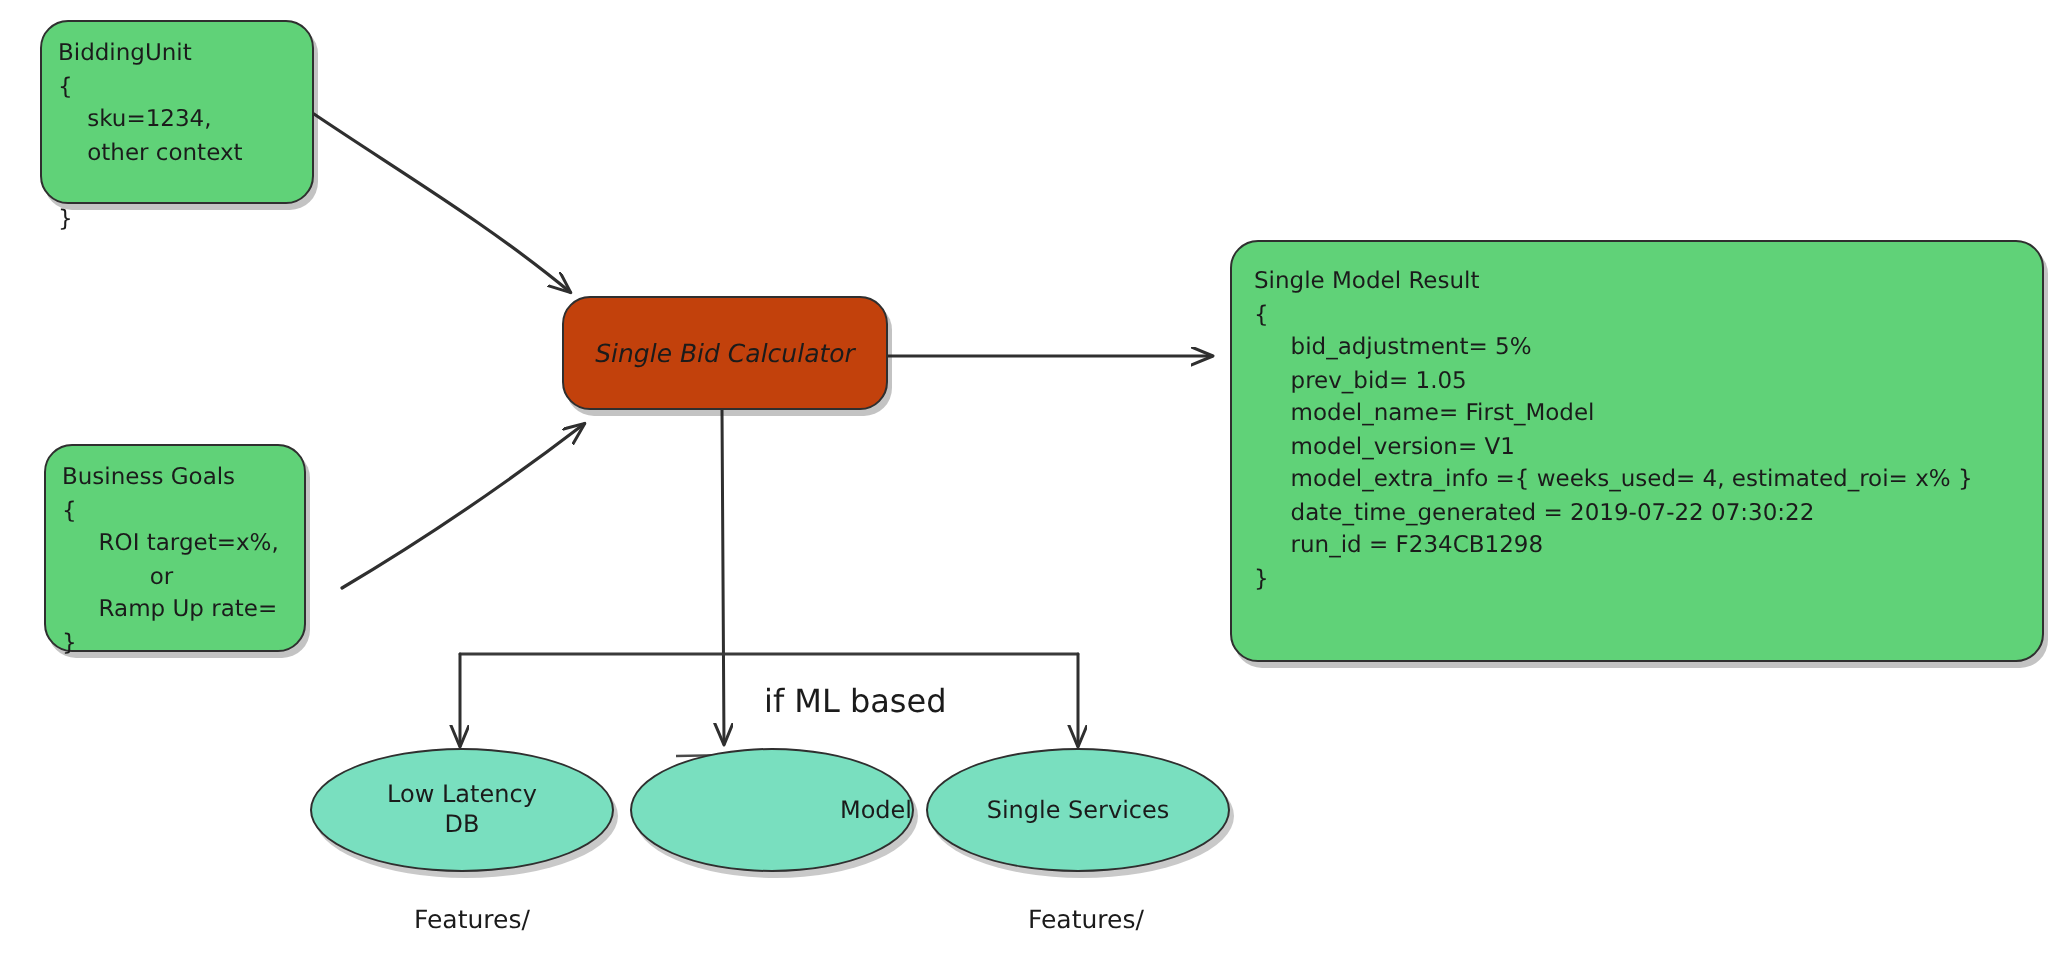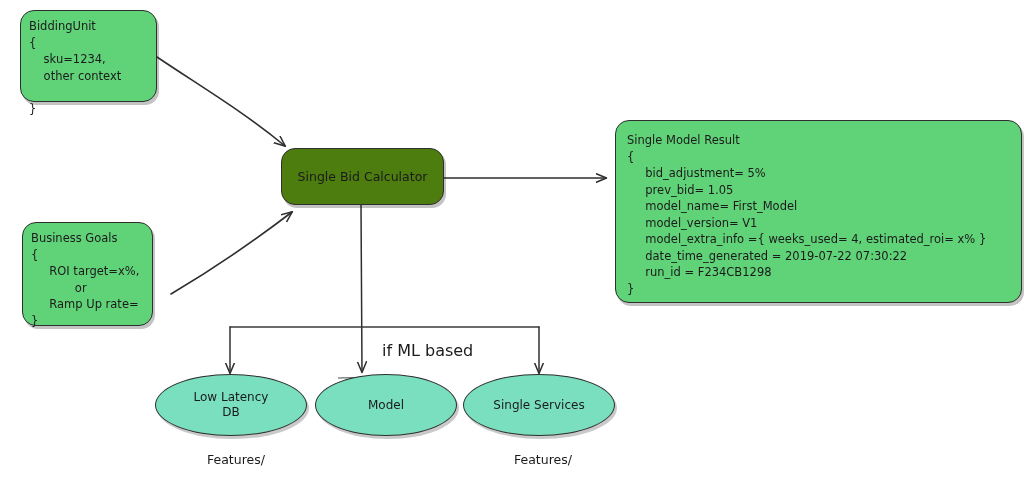--- a/index.html
+++ b/index.html
@@ -27,21 +27,22 @@
   }
   .rect-node {
     border: 1.6px solid #2f2f2f;
     border-radius: 14px;
     box-shadow: 2px 3px 0 rgba(40,40,40,0.28);
   }
   .rect-green {
     background: #60d278;
   }
   .rect-blue {
-    background: #4d7c0f;
+    background: #c2410c;
+    font-style: italic;
   }
   .ellipse-node {
     background: #79dfbf;
     border: 1.6px solid #2f2f2f;
     border-radius: 50%;
     box-shadow: 2px 3px 0 rgba(40,40,40,0.25);
     display: flex;
     align-items: center;
     justify-content: center;
     text-align: center;
@@ -125,41 +126,41 @@
      ROI target=x%,
             or
      Ramp Up rate=
 }</div>
 </div>
 
 <div class="node rect-node rect-blue" style="left:281px; top:148px; width:163px; height:57px; display:flex; align-items:center; justify-content:center;">
   <span class="txt blue-title">Single Bid Calculator</span>
 </div>
 
-<div class="node rect-node rect-green" style="left:615px; top:120px; width:407px; height:183px;">
+<div class="node rect-node rect-green" style="left:615px; top:120px; width:407px; height:211px;">
   <div class="code-block txt" style="left:11px; top:11px;">Single Model Result
 {
      bid_adjustment= 5%
      prev_bid= 1.05
      model_name= First_Model
      model_version= V1
      model_extra_info ={ weeks_used= 4, estimated_roi= x% }
      date_time_generated = 2019-07-22 07:30:22
      run_id = F234CB1298
 }</div>
 </div>
 
 <div class="node ellipse-node" style="left:155px; top:374px; width:152px; height:62px;">
   <span class="node-label">
     <span>Low Latency</span><br>
     <span>DB</span>
   </span>
 </div>
 
-<div class="node ellipse-node" style="left:315px; top:374px; width:142px; height:62px;">
+<div class="node ellipse-node" style="left:315px; top:374px; width:142px; height:62px;justify-content:flex-end;">
   <span class="node-label">Model</span>
 </div>
 
 <div class="node ellipse-node" style="left:463px; top:374px; width:152px; height:62px;">
   <span class="node-label">Single Services</span>
 </div>
 
 <div class="edge-label txt" style="left:382px; top:341px;">if ML based</div>
 
 <div class="free-label txt" style="left:180px; top:434px; width:104px;">

